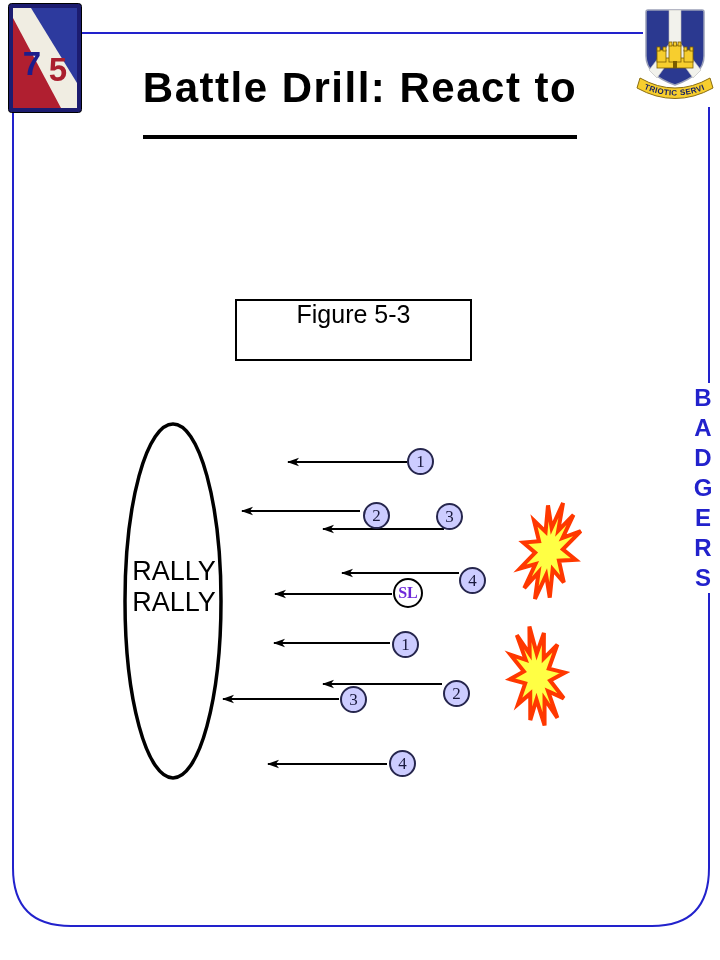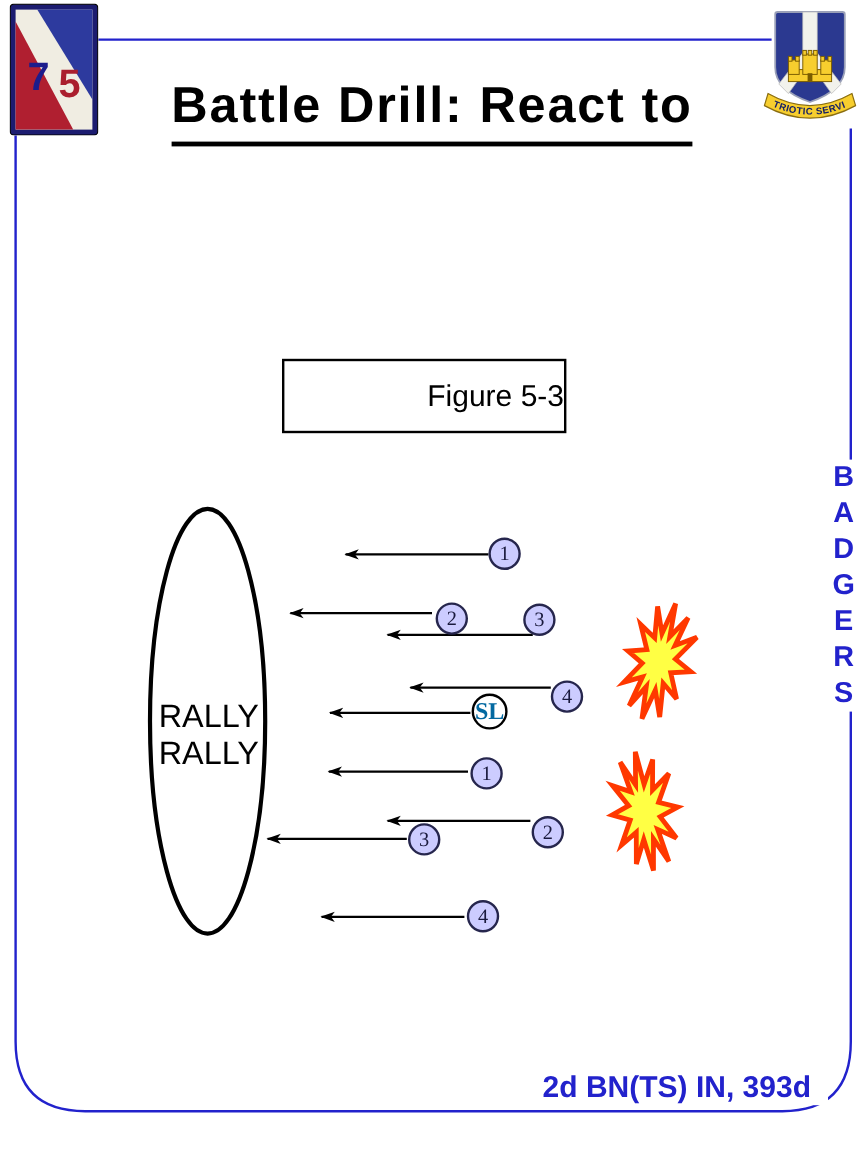--- a/index.html
+++ b/index.html
@@ -8,46 +8,46 @@
     font-family:"Liberation Sans",sans-serif;
   }
   svg{display:block;}
   .vector-layer{position:absolute;left:0;top:0;width:720px;height:960px;}
 
   
   .title{
     position:absolute;left:30px;top:60px;width:660px;text-align:center;
     font-weight:bold;font-size:42px;line-height:55px;letter-spacing:1.5px;color:#000;
   }
-  .title .tline{display:inline-block;border-bottom:4px solid #000;padding-bottom:3px;}
+  .title .tline{display:inline-block;border-bottom:4px solid #000;padding-bottom:20px;}
 
   
   .figure-box{
     position:absolute;left:235px;top:299px;width:233px;height:58px;
     border:2px solid #000;background:#fff;
-    display:flex;flex-direction:column;align-items:flex-end;justify-content:center;
+    display:flex;align-items:flex-start;justify-content:center;
     font-size:25px;line-height:27px;color:#000;
   }
 
   
   .rally-label{
     position:absolute;left:126px;top:556px;width:96px;text-align:center;
-    font-size:27px;line-height:31px;color:#000;margin-top:26px;
+    font-size:27px;line-height:31px;color:#000;
   }
 
   
   .marker{
     position:absolute;width:27px;height:27px;border-radius:50%;
     background:#CCCCFF;border:2px solid #26264D;box-sizing:border-box;
     display:flex;align-items:center;justify-content:center;
     font-family:"Liberation Serif",serif;font-size:17px;color:#1a1a3d;
   }
   .marker.leader{
     width:30px;height:30px;background:#ffffff;border:2.5px solid #000;
-    font-weight:bold;font-size:20px;color:#0369a1;
+    font-weight:bold;font-size:16px;color:#6d28d9;
   }
 
   
   .badgers{
     position:absolute;left:688px;top:383px;width:30px;background:#fff;
     text-align:center;color:#2222CC;font-weight:bold;font-size:24px;line-height:30px;
   }
   .badgers span{display:block;}
 
   
@@ -159,16 +159,15 @@
     <span>B</span>
     <span>A</span>
     <span>D</span>
     <span>G</span>
     <span>E</span>
     <span>R</span>
     <span>S</span>
   </div>
 
   <div class="footer-unit">
-    <div>2d BN(TS) IN, 393d</div>
   </div>
 
 </div>
 
 </body></html>

